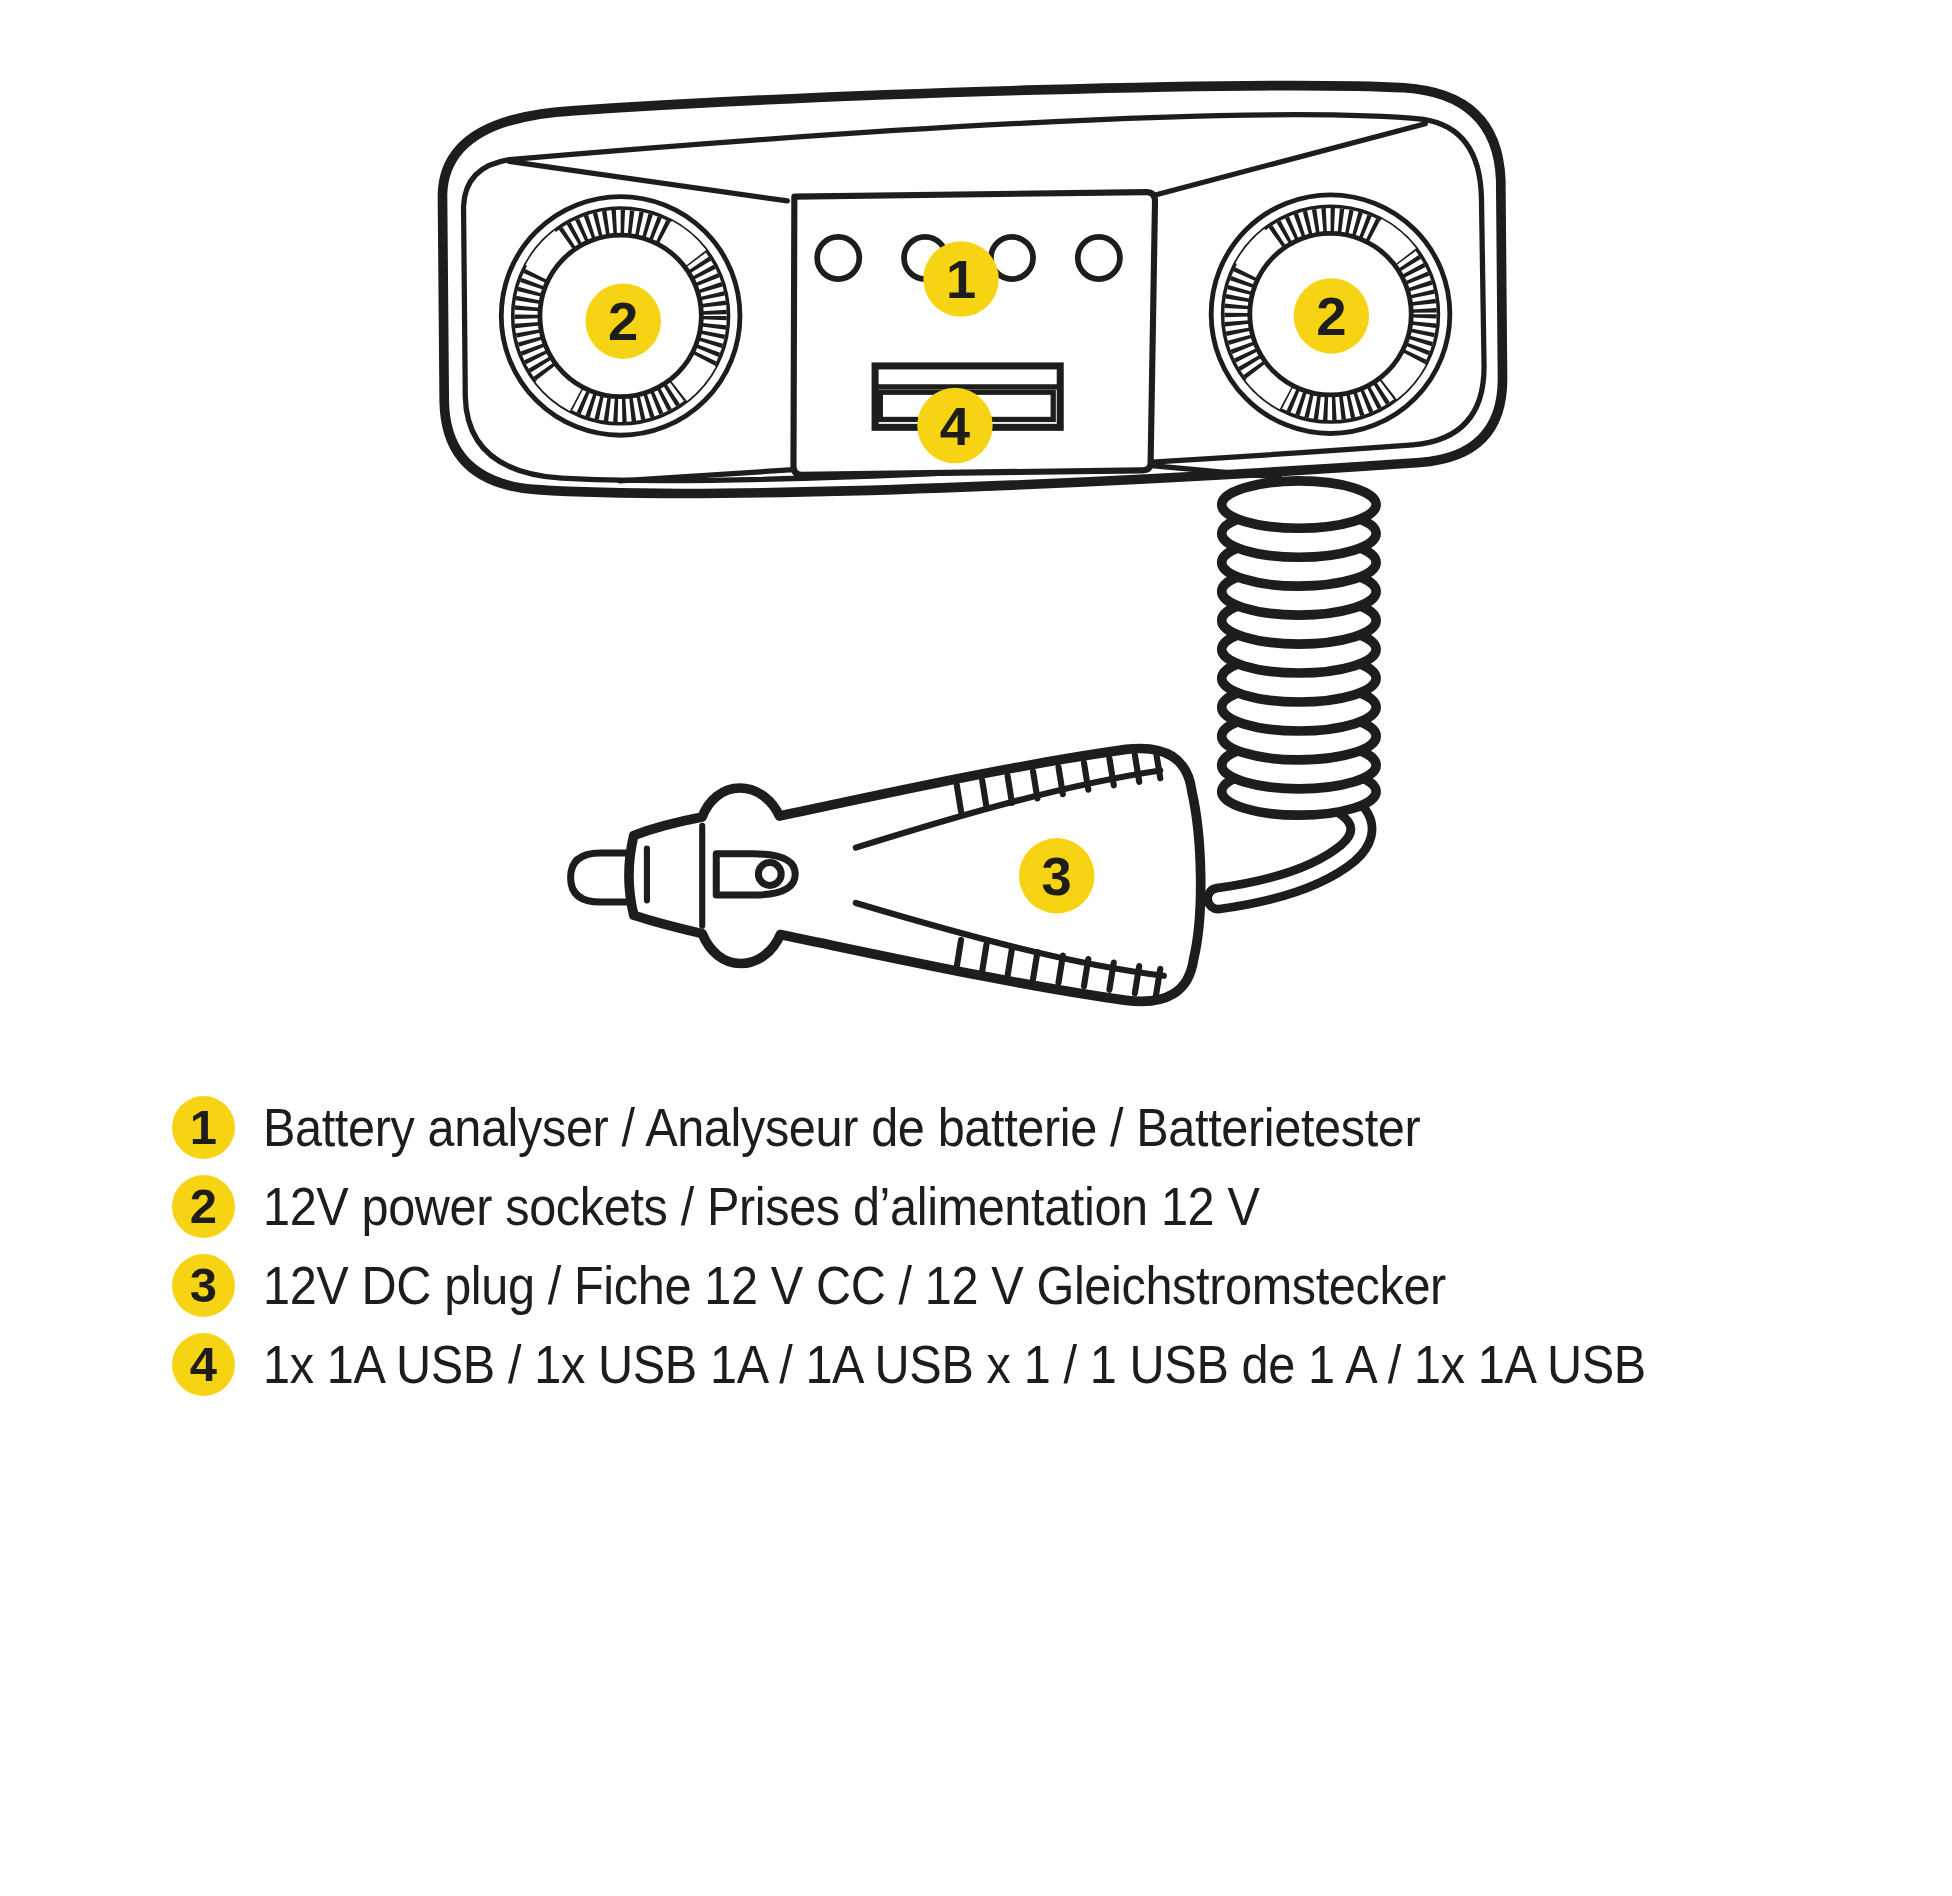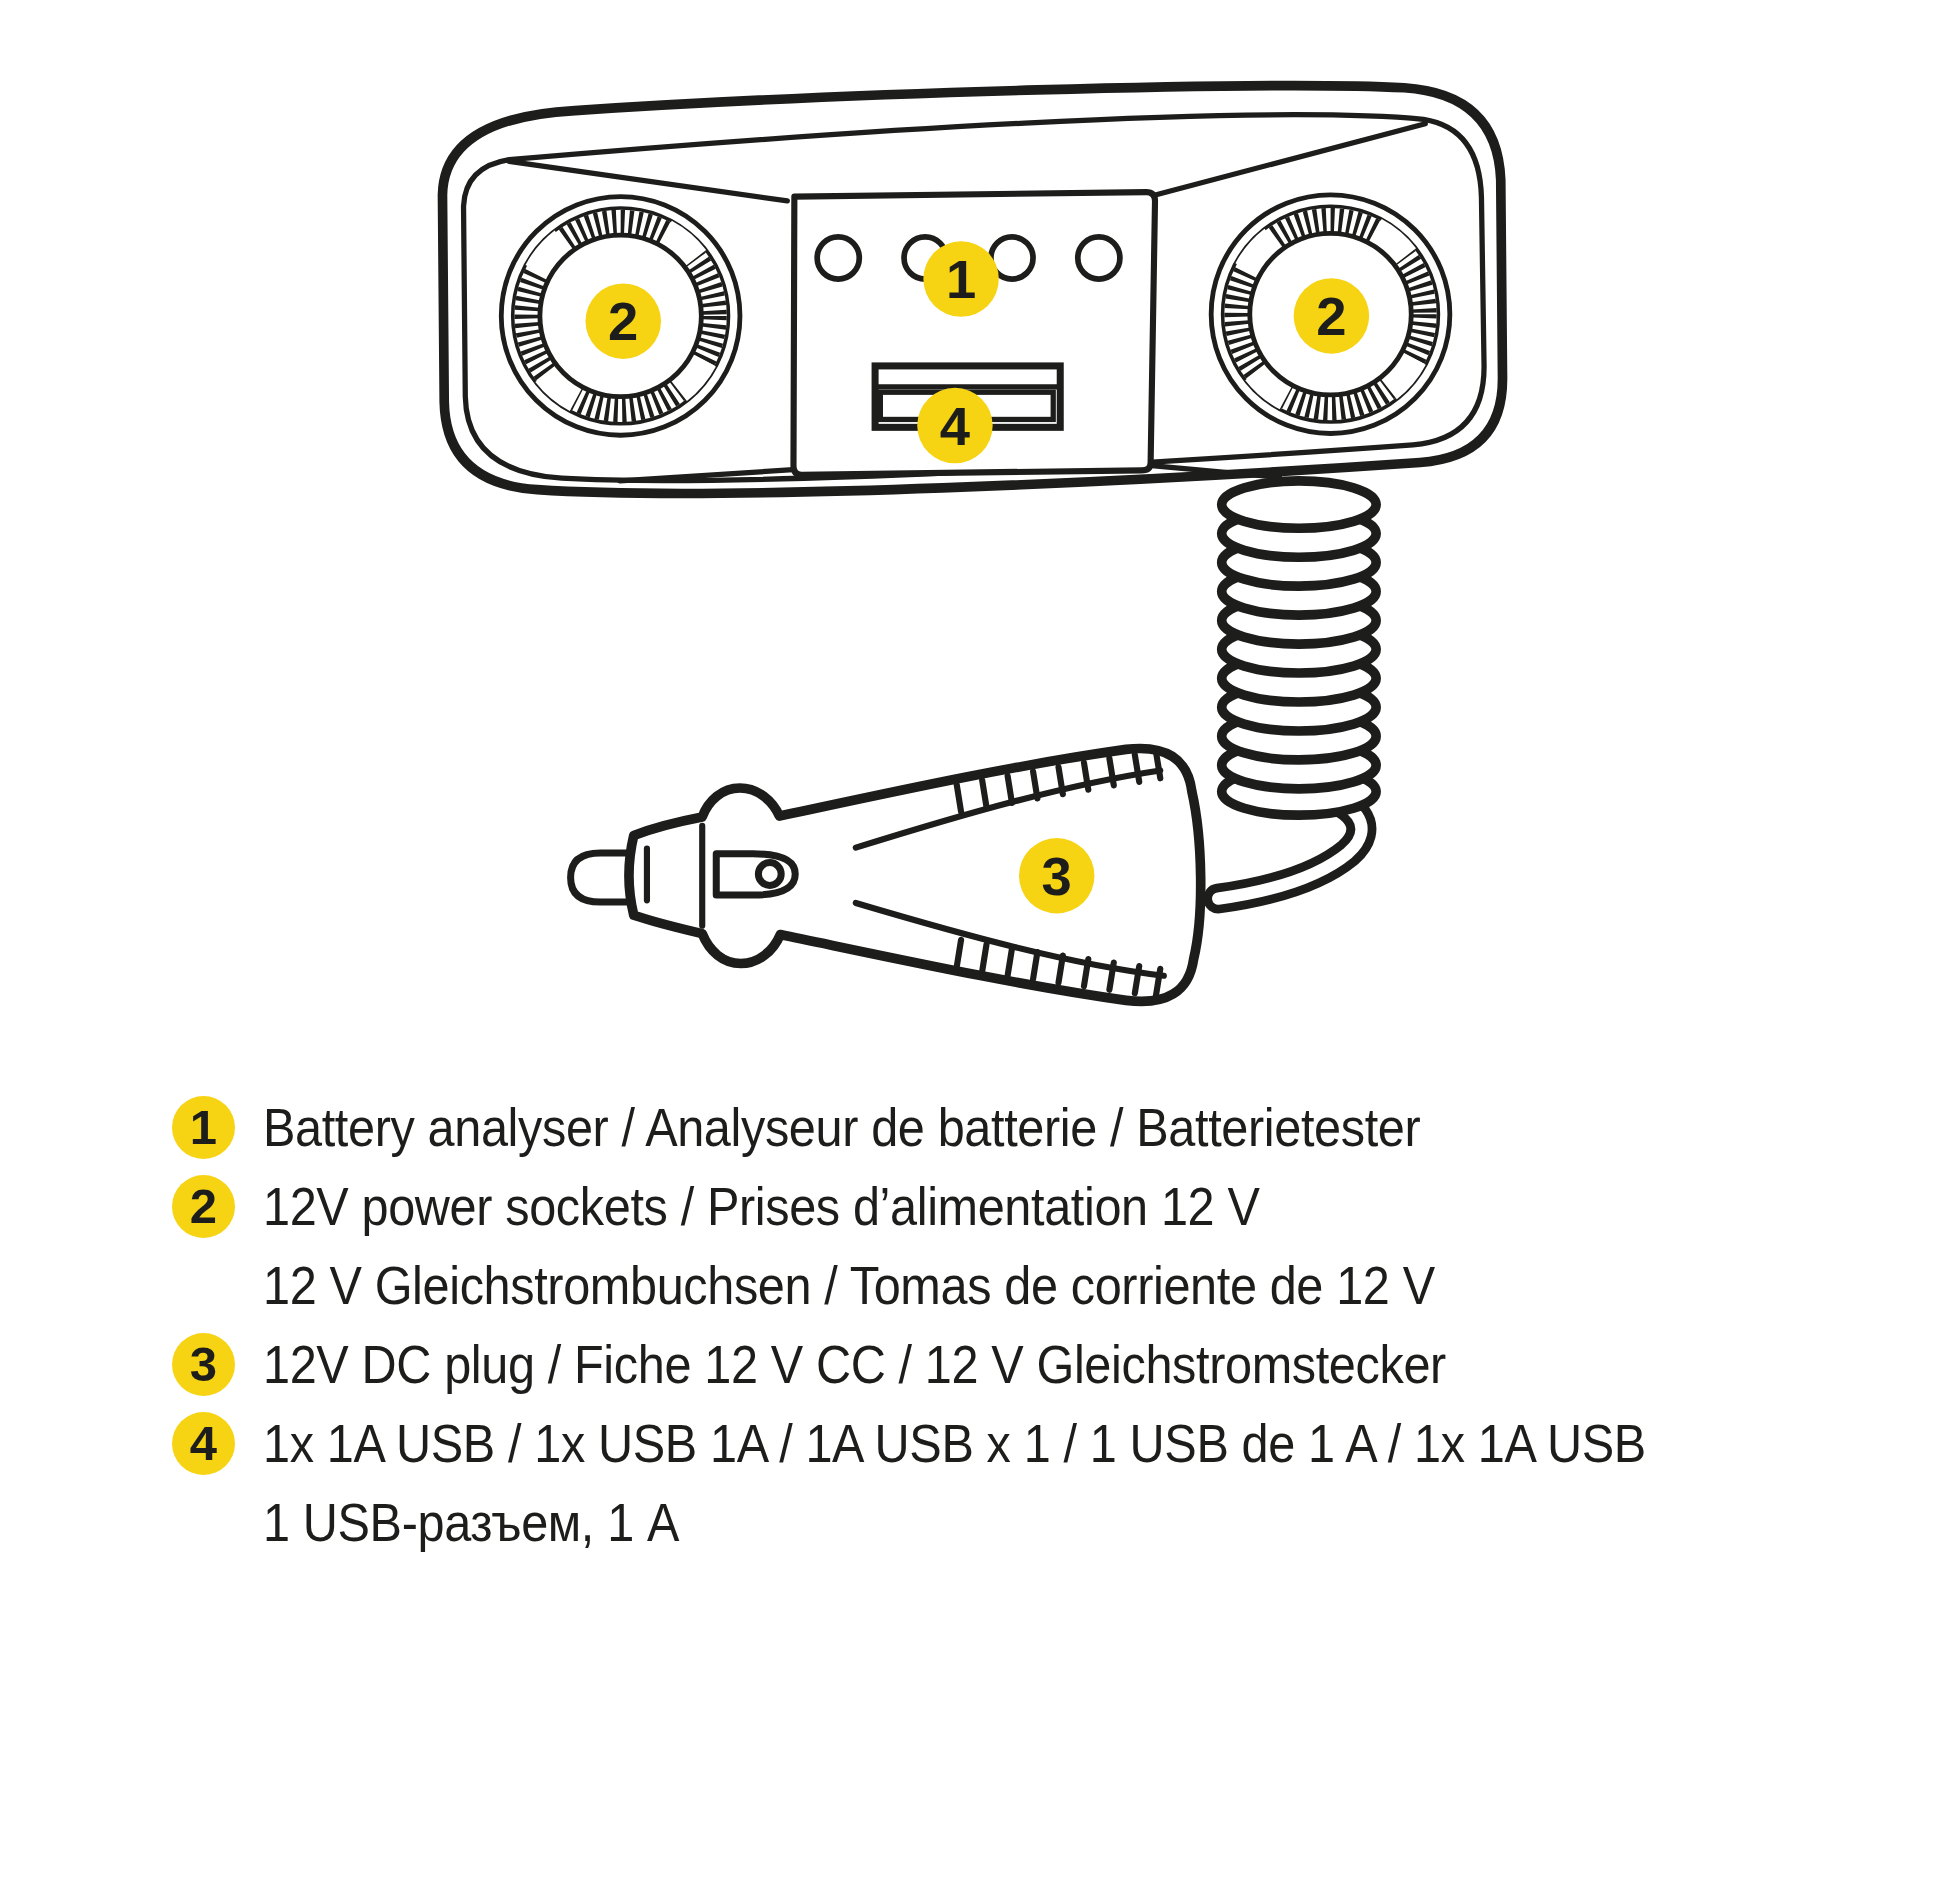--- a/index.html
+++ b/index.html
@@ -166,37 +166,31 @@
         <span class="badge">1</span>
         <span class="txt">Battery analyser / Analyseur de batterie / Batterietester</span>
       </div>
     </div>
 
     <div class="legend-item">
       <div class="legend-line">
         <span class="badge">2</span>
         <span class="txt">12V power sockets / Prises d’alimentation 12 V</span>
       </div>
-      <div class="legend-line">
-        <span class="txt">12 V Gleichstrombuchsen / Tomas de corriente de 12 V</span>
-      </div>
     </div>
 
     <div class="legend-item">
       <div class="legend-line">
         <span class="badge">3</span>
         <span class="txt">12V DC plug / Fiche 12 V CC / 12 V Gleichstromstecker</span>
       </div>
     </div>
 
     <div class="legend-item">
       <div class="legend-line">
         <span class="badge">4</span>
         <span class="txt">1x 1A USB / 1x USB 1A / 1A USB x 1 / 1 USB de 1 A / 1x 1A USB</span>
       </div>
-      <div class="legend-line">
-        <span class="txt">1 USB-разъем, 1 A</span>
-      </div>
     </div>
 
   </div>
 </div>
 
 
 </body></html>

